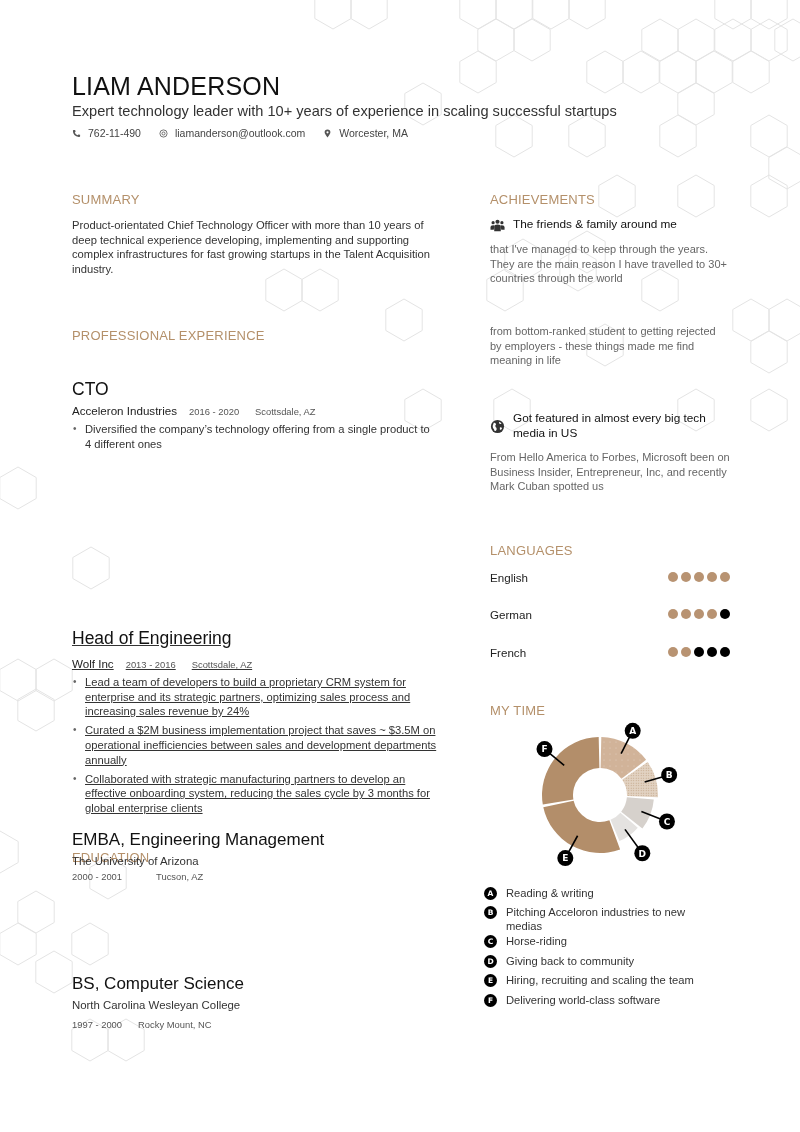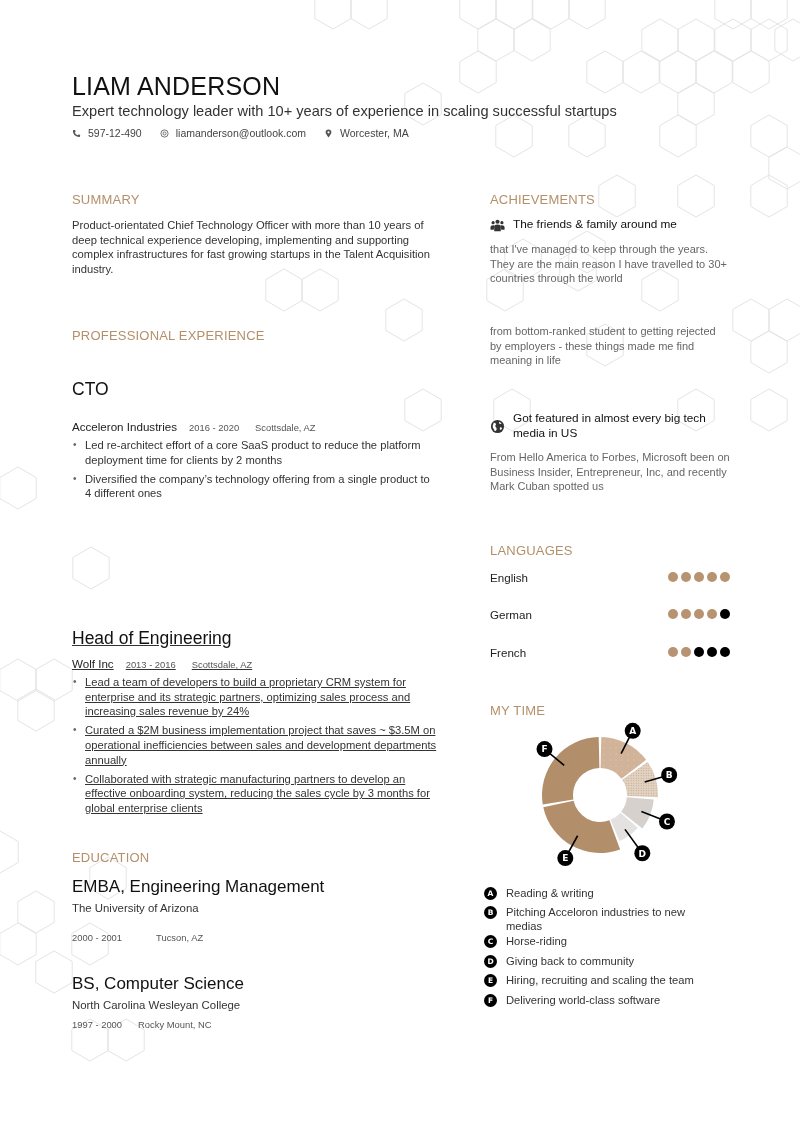--- a/index.html
+++ b/index.html
@@ -105,21 +105,21 @@
 
 <div class="page">
 
   <h1 class="abs name">LIAM ANDERSON</h1>
   <div class="abs tagline">Expert technology leader with 10+ years of experience in scaling successful startups</div>
   <div class="abs contacts">
     <div class="contact">
       <svg viewBox="0 0 10 10">
           <path d="M2 1 L3.5 1 L4 3 L3 3.8 Q4 6 6.2 7 L7 6 L9 6.5 L9 8 Q8.5 9 7.5 9 Q1 8 1 2 Q1 1 2 1Z" fill="#555"></path>
         </svg>
-      <span>597-12-490</span>
+      <span>762-11-490</span>
     </div>
     <div class="contact">
       <svg viewBox="0 0 10 10">
           <circle cx="5" cy="5" r="4" fill="none" stroke="#555" stroke-width="0.9"></circle>
           <circle cx="5" cy="5" r="1.7" fill="none" stroke="#555" stroke-width="0.9"></circle>
         </svg>
       <span>liamanderson@outlook.com</span>
     </div>
     <div class="contact">
       <svg viewBox="0 0 10 10">
@@ -130,51 +130,50 @@
     </div>
   </div>
 
   <div class="abs section-title" style="left:72px; top:192px;">SUMMARY</div>
   <div class="abs body-text" style="left:72px; top:218px; width:362px;">Product-orientated Chief Technology Officer with more than 10 years of deep technical experience developing, implementing and supporting complex infrastructures for fast growing startups in the Talent Acquisition industry.</div>
 
   <div class="abs section-title" style="left:72px; top:328px;">PROFESSIONAL EXPERIENCE</div>
 
   <div class="abs" style="left:72px; top:355px; width:365px;">
     <div class="job-title">CTO</div>
-    <div class="company-line" style="margin-top:20px;">
+    <div class="company-line" style="margin-top:4px;">
       <span class="company">Acceleron Industries</span>
       <span class="meta">2016 - 2020</span>
       <span class="meta" style="margin-left:4px;">Scottsdale, AZ</span>
     </div>
     <ul class="bullets" style="margin-top:5px;">
-      <li>Led re-architect effort of a core SaaS product to reduce the platform deployment time for clients by 2 months</li>
       <li>Diversified the company’s technology offering from a single product to 4 different ones</li>
     </ul>
   </div>
 
   <div class="abs" style="left:72px; top:604px; width:365px;text-decoration:underline;">
     <div class="job-title">Head of Engineering</div>
     <div class="company-line" style="margin-top:8px;">
       <span class="company">Wolf Inc</span>
       <span class="meta">2013 - 2016</span>
       <span class="meta" style="margin-left:4px;">Scottsdale, AZ</span>
     </div>
     <ul class="bullets" style="margin-top:5px;">
       <li>Lead a team of developers to build a proprietary CRM system for enterprise and its strategic partners, optimizing sales process and increasing sales revenue by 24%</li>
       <li>Curated a $2M business implementation project that saves ~ $3.5M on operational inefficiencies between sales and development departments annually</li>
       <li>Collaborated with strategic manufacturing partners to develop an effective onboarding system, reducing the sales cycle by 3 months for global enterprise clients</li>
     </ul>
   </div>
 
   <div class="abs section-title" style="left:72px; top:850px;">EDUCATION</div>
 
-  <div class="abs" style="left:72px; top:877px;">
+  <div class="abs" style="left:72px; top:830px;">
     <div class="edu-degree">EMBA, Engineering Management</div>
     <div class="edu-school" style="margin-top:5px;">The University of Arizona</div>
-    <div class="edu-meta" style="margin-top:18px;gap:34px;">
+    <div class="edu-meta" style="margin-top:4px;gap:34px;">
       <span>2000 - 2001</span>
       <span>Tucson, AZ</span>
     </div>
   </div>
 
   <div class="abs" style="left:72px; top:974px;">
     <div class="edu-degree">BS, Computer Science</div>
     <div class="edu-school" style="margin-top:5px;">North Carolina Wesleyan College</div>
     <div class="edu-meta" style="margin-top:8px;">
       <span>1997 - 2000</span>

